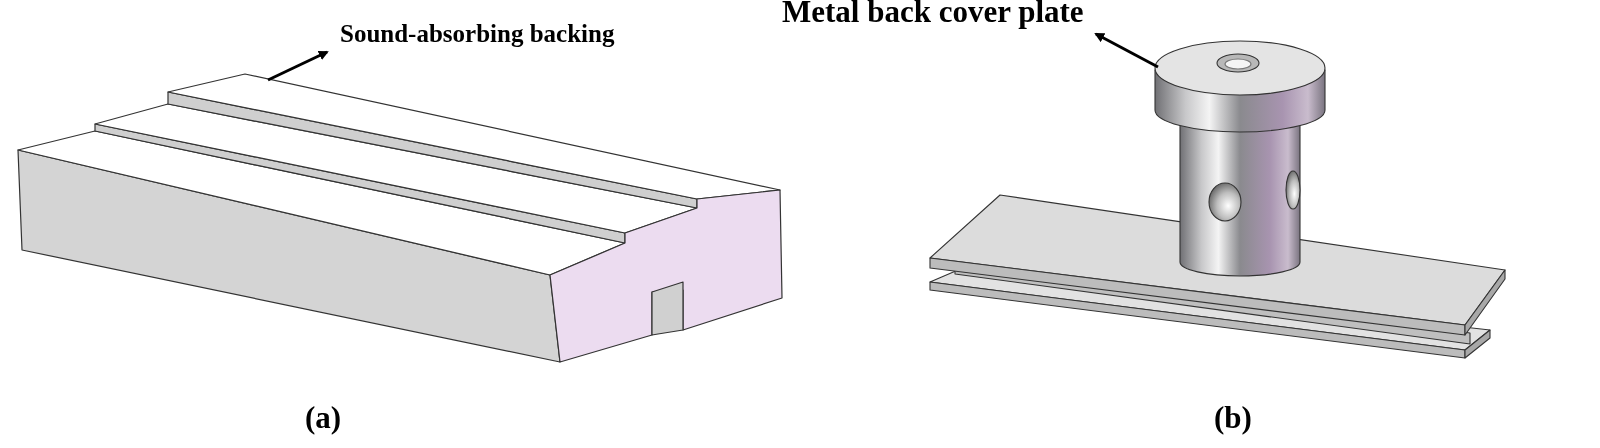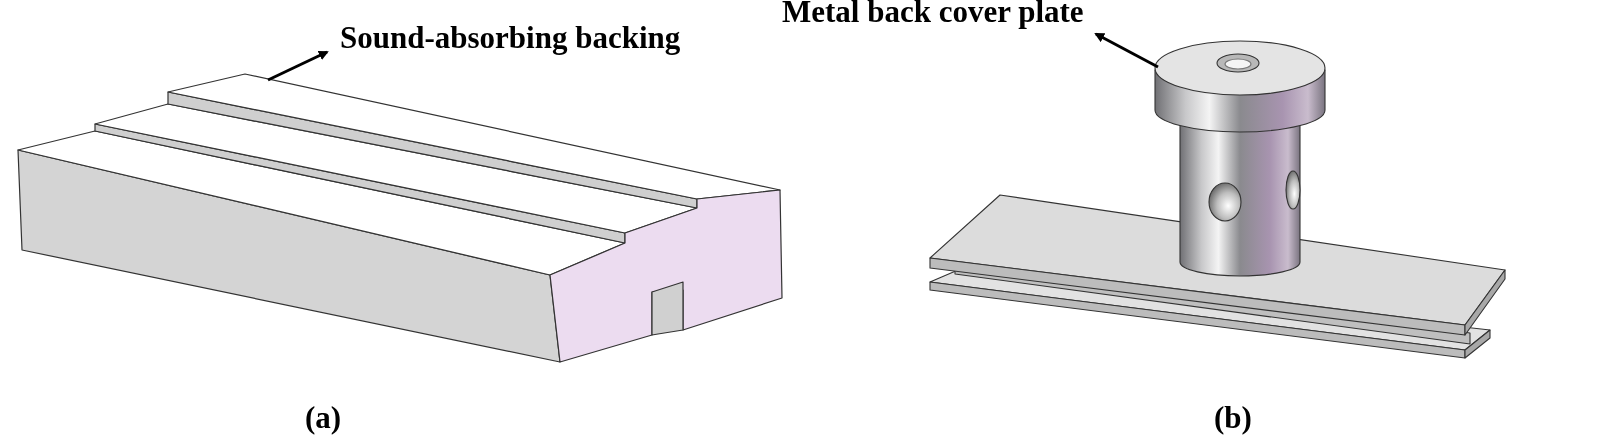--- a/index.html
+++ b/index.html
@@ -1,19 +1,19 @@
 <!DOCTYPE html>
 <html><head>
 <meta charset="utf-8">
 <style>
   html, body { margin:0; padding:0; background:#ffffff; }
   body { width:1600px; height:448px; position:relative; overflow:hidden; font-family:"Liberation Serif", "DejaVu Serif", serif; }
   svg { position:absolute; left:0; top:0; }
   .label { position:absolute; font-weight:bold; color:#000; white-space:nowrap; font-family:"Liberation Serif", "DejaVu Serif", serif; }
-  .lbl-a { left:340px; top:20px; font-size:31px; }
+  .lbl-a { left:340px; top:20px; font-size:25px; }
   .lbl-b { left:782px; top:-6px; font-size:31px; }
   .cap-a { left:305px; top:400px; font-size:31px; }
   .cap-b { left:1214px; top:400px; font-size:31px; }
 </style>
 </head>
 <body>
 
 <svg width="1600" height="448" viewBox="0 0 1600 448" xmlns="http://www.w3.org/2000/svg">
   <defs>
     <linearGradient id="metal" x1="0" x2="1" y1="0" y2="0">

